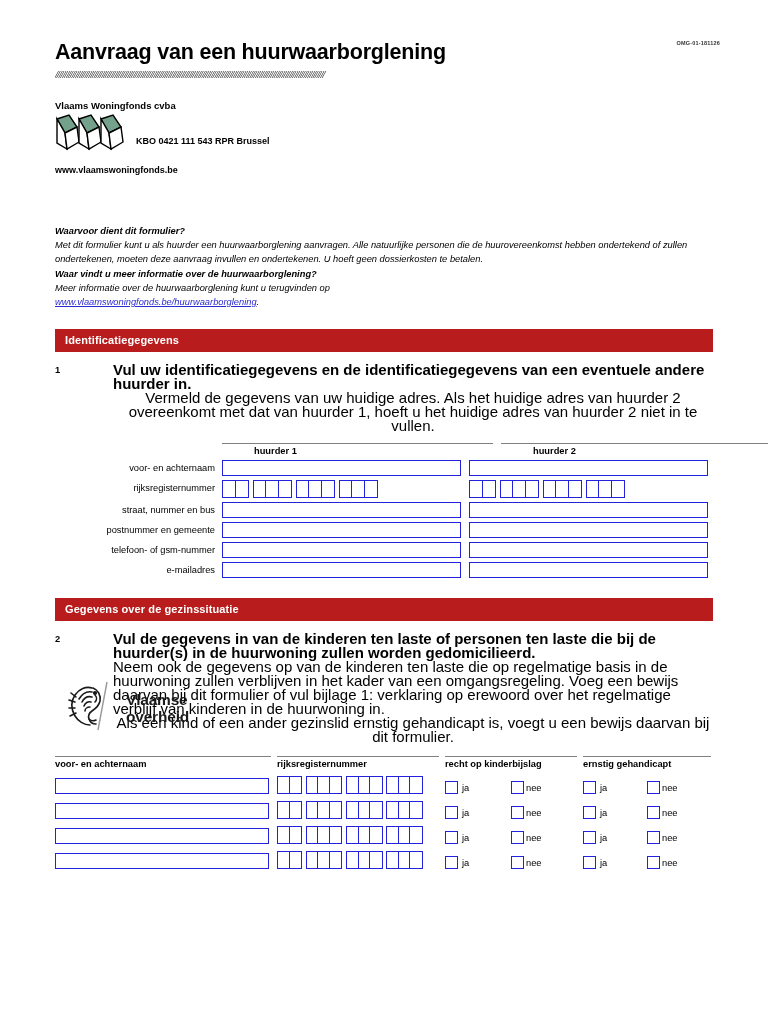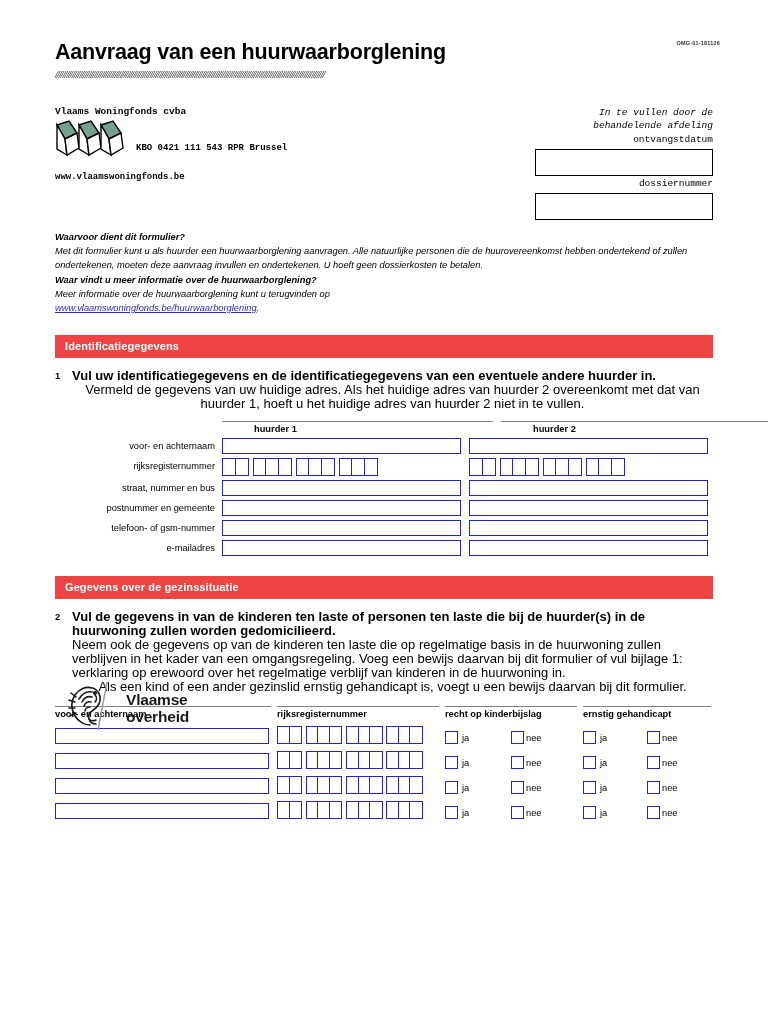--- a/index.html
+++ b/index.html
@@ -48,23 +48,22 @@
     font-style: italic;
     font-family: "Liberation Serif", serif;
     white-space: nowrap;
     overflow: hidden;
     height: 11px;
     color: #111;
   }
 
   .idblock {
     position: relative;
-    margin-top: 26px;
+    margin-top: 20px;
     height: 110px;
-    font-family: Liberation Mono, monospace;
   }
   .company {
     font-size: 9.5px;
     font-weight: bold;
     margin: 0 0 2px 0;
   }
   .logo-row {
     display: flex;
     align-items: center;
     gap: 9px;
@@ -120,21 +119,21 @@
     font-weight: bold;
     font-style: italic;
   }
   .intro a {
     color: #2a2ad0;
     text-decoration: underline;
   }
 
   
   .sectionbar {
-    background: #ef4444;
+    background: #b91c1c;
     color: #ffffff;
     font-size: 11px;
     font-weight: bold;
     padding: 5px 10px 6px 10px;
     margin-top: 20px;
     letter-spacing: 0.1px;
   }
 
   
   .question {
@@ -143,22 +142,23 @@
   }
   .qnum {
     width: 17px;
     flex: 0 0 17px;
     font-size: 9.3px;
     font-weight: bold;
     line-height: 14px;
   }
   .qbody {
     flex: 1;
-    font-size: 13px;
+    font-size: 15px;
     line-height: 14px;
+    margin-left: 41px;
   }
   .qbody .strong {
     font-weight: bold;
   }
   .qbody .it {
     text-align: center;
   }
 
   
   .idgrid {
@@ -324,28 +324,20 @@
           <path d="M32 20 L34 36 L46 29 L44 14 Z" fill="#ffffff" stroke="#000" stroke-width="1.4"></path>
           <path d="M46 6 L58 2 L66 14 L54 20 Z" fill="#74a18c" stroke="#000" stroke-width="1.4"></path>
           <path d="M46 6 L46 30 L56 36 L54 20 Z" fill="#ffffff" stroke="#000" stroke-width="1.4"></path>
           <path d="M54 20 L56 36 L68 29 L66 14 Z" fill="#ffffff" stroke="#000" stroke-width="1.4"></path>
         </svg>
       </span>
       <span class="kbo">KBO 0421 111 543 RPR Brussel</span>
     </div>
     <div class="weburl">www.vlaamswoningfonds.be</div>
 
-    <div class="admin-box">
-      <div class="admin-italic">In te vullen door de</div>
-      <div class="admin-italic">behandelende afdeling</div>
-      <div class="admin-label">ontvangstdatum</div>
-      <div class="admin-field"></div>
-      <div class="admin-label">dossiernummer</div>
-      <div class="admin-field"></div>
-    </div>
   </div>
 
   <div class="intro">
     <div class="q">Waarvoor dient dit formulier?</div>
     <div>Met dit formulier kunt u als huurder een huurwaarborglening aanvragen. Alle natuurlijke personen die de huurovereenkomst hebben ondertekend of zullen ondertekenen, moeten deze aanvraag invullen en ondertekenen. U hoeft geen dossierkosten te betalen.</div>
     <div class="q">Waar vindt u meer informatie over de huurwaarborglening?</div>
     <div>Meer informatie over de huurwaarborglening kunt u terugvinden op</div>
     <div><a href="#">www.vlaamswoningfonds.be/huurwaarborglening</a><span>.</span></div>
   </div>
 

